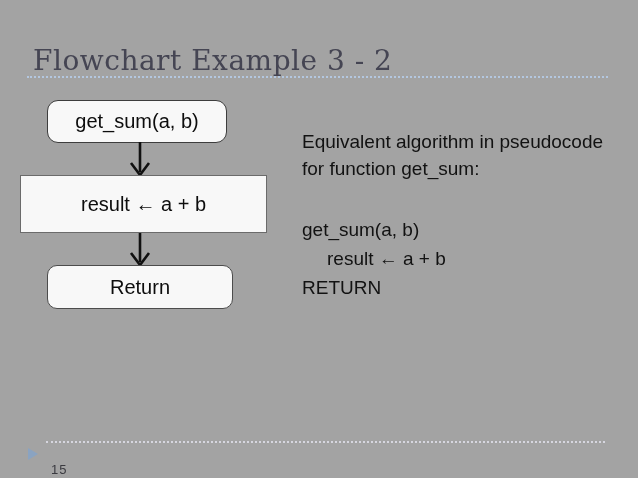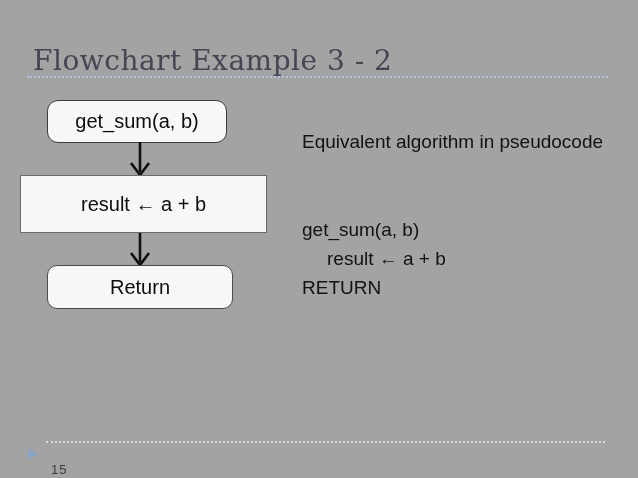--- a/index.html
+++ b/index.html
@@ -159,20 +159,21 @@
     <line x1="13" y1="0" x2="13" y2="29" stroke="#111111" stroke-width="2.6"></line>
     <polyline points="4,20 13,32 22,20" fill="none" stroke="#111111" stroke-width="2.6"></polyline>
   </svg>
 
   <div class="node node-end">
     <span>Return</span>
   </div>
 
   <div class="pseudo-intro">
     <div>Equivalent algorithm in pseudocode</div>
+    <div>for function get_sum:</div>
   </div>
 
   <div class="pseudo-code">
     <div>get_sum(a, b)</div>
     <div class="indent">result ← a + b</div>
     <div>RETURN</div>
   </div>
 
   <div class="footer-rule"></div>
   <div class="footer-arrow"></div>

